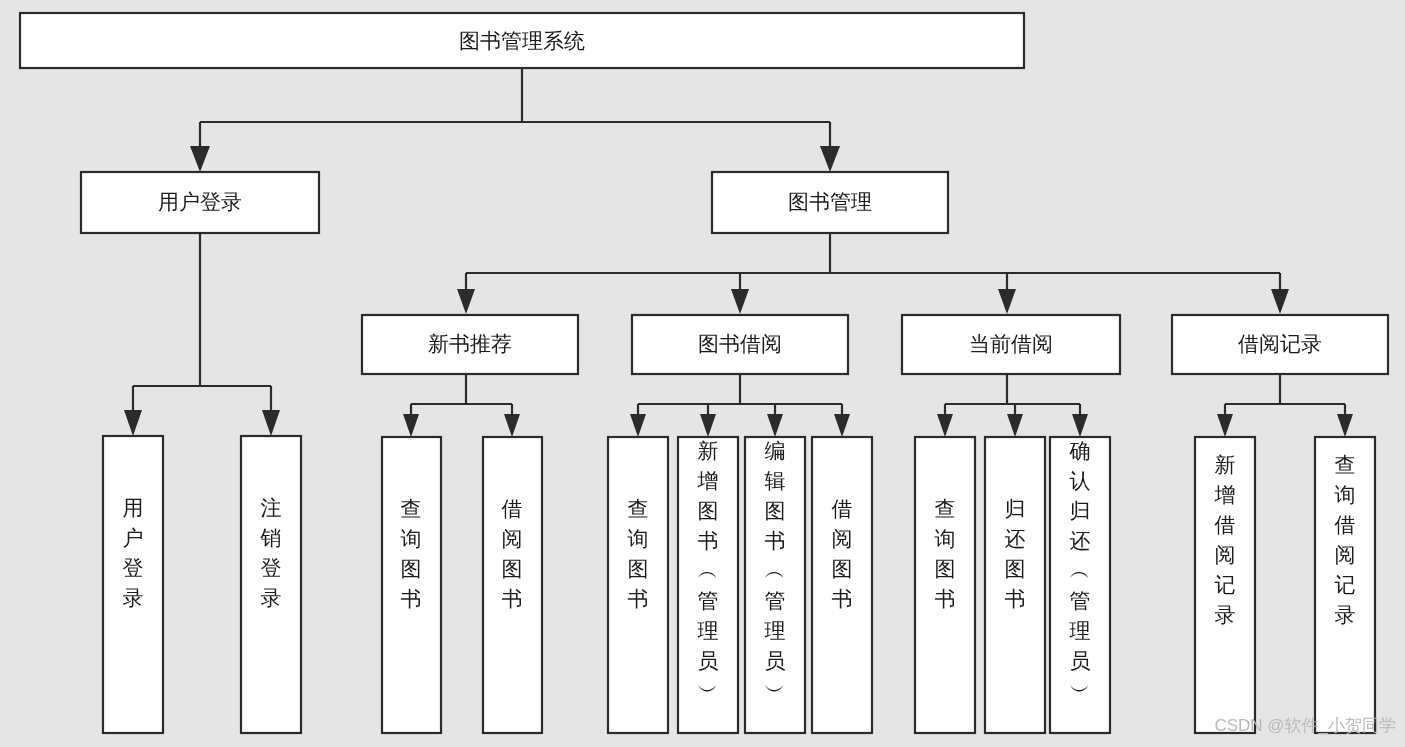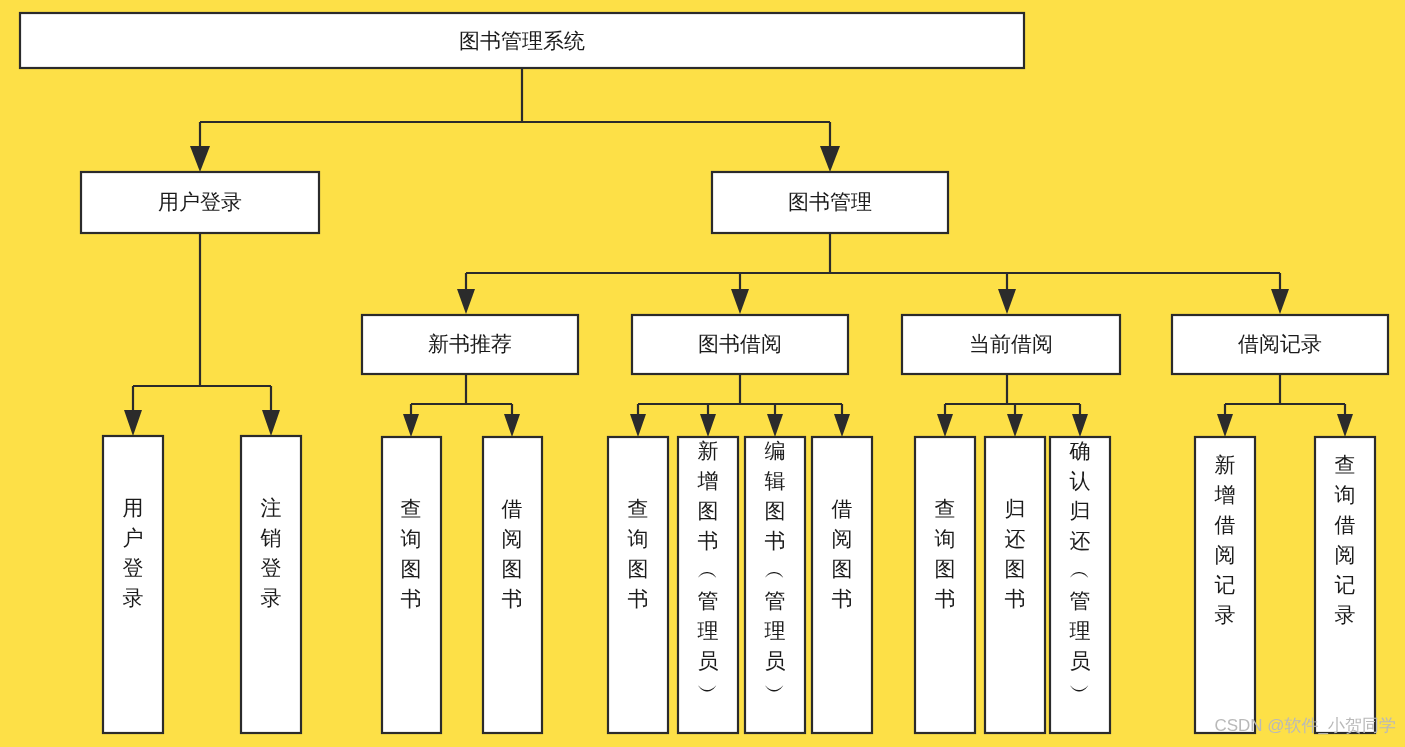--- a/index.html
+++ b/index.html
@@ -8,21 +8,21 @@
     padding: 0;
     background: #ffffff;
   }
   body {
     font-family: "Liberation Sans", "DejaVu Sans", sans-serif;
   }
   #diagram-root {
     position: relative;
     width: 1405px;
     height: 747px;
-    background: #fde047;
+    background: #e5e5e5;
     overflow: hidden;
   }
   #flow-svg {
     position: absolute;
     top: 0;
     left: 0;
     width: 1405px;
     height: 747px;
     display: block;
   }

